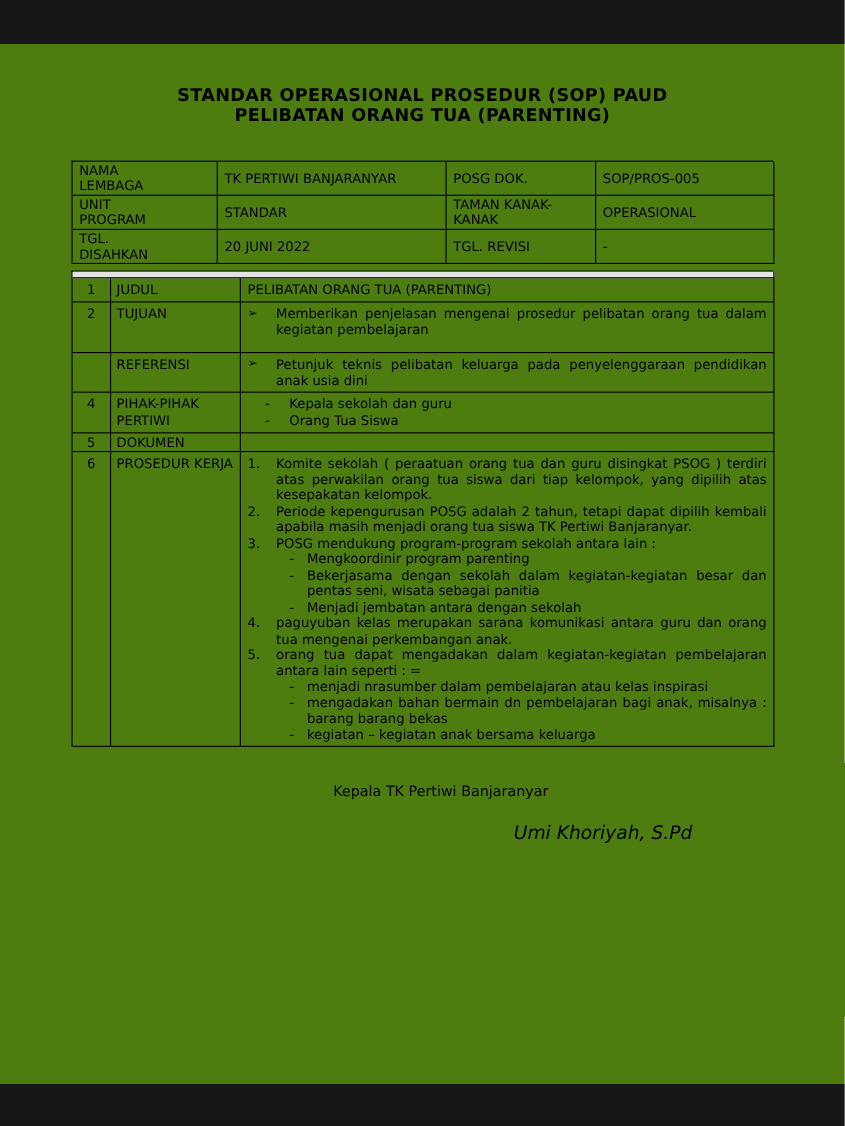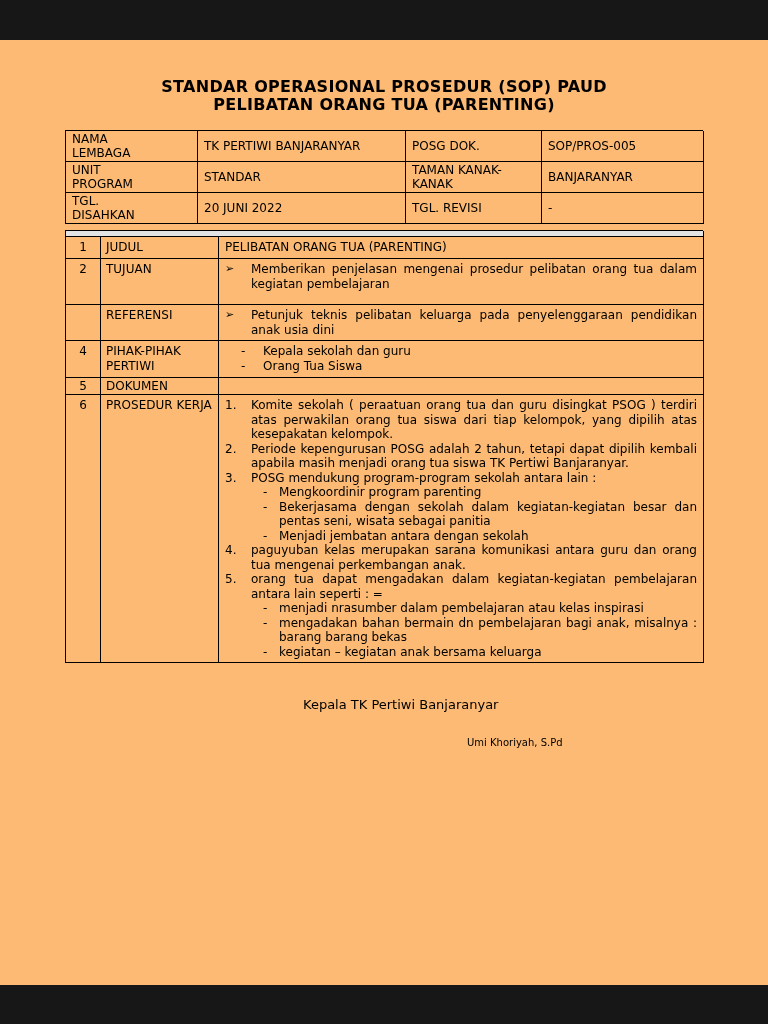--- a/index.html
+++ b/index.html
@@ -6,26 +6,26 @@
   html,body { width:768px; background:#fff; }
   body {
     height:1024px;
     font-family:"DejaVu Sans", sans-serif;
     color:#000;
     display:flex; flex-direction:column;
     overflow:hidden;
   }
   .bar { width:768px; height:40px; background:#171717; flex:0 0 auto; }
   .bar.bottom { height:39px; }
-  .page { width:768px; height:945px; background:#fdba74; overflow:hidden; flex:0 0 auto; }
+  .page { width:768px; height:945px; background:#4d7c0f; overflow:hidden; flex:0 0 auto; }
 
   .title-block { margin-top:38px; text-align:center; }
   .title-line { font-size:16px; font-weight:bold; line-height:18px; letter-spacing:0.3px; }
 
-  .content { margin:16px 65px 0 65px; }
+  .content { margin:32px 65px 0 65px; }
 
   .tbl { border-top:1px solid #000; border-left:1px solid #000; }
   .cell { border-right:1px solid #000; border-bottom:1px solid #000; }
 
   
   .htable { display:grid; grid-template-columns:132px 208px 136px 162px; font-size:12px; }
   .htable .cell {
     height:31px; display:flex; align-items:center;
     padding:2px 6px; line-height:14px; white-space:pre-line;
   }
@@ -45,21 +45,21 @@
   .marker.arrow { width:26px; font-size:11px; }
   .marker.num { width:26px; }
   .marker.dash { width:16px; }
   .dashitem { margin-left:16px; }
   .dashitem .marker { width:22px; }
   .sub { margin-left:38px; }
 
   .pitem { margin:0; }
 
   .sig1 { margin-top:34px; margin-left:238px; font-size:13px; line-height:15px; }
-  .sig2 { margin-top:23px; margin-left:402px; font-size:10px; line-height:15px; }
+  .sig2 { margin-top:23px; margin-left:402px; font-size:17px; line-height:15px;font-style:italic; }
 </style>
 </head>
 <body>
 
 <div class="bar top"></div>
 
 <div class="page">
 
   <div class="title-block">
     <div class="title-line">STANDAR OPERASIONAL PROSEDUR (SOP) PAUD</div>
@@ -73,21 +73,21 @@
       <div class="cell">NAMA
 LEMBAGA</div>
       <div class="cell">TK PERTIWI BANJARANYAR</div>
       <div class="cell">POSG DOK.</div>
       <div class="cell">SOP/PROS-005</div>
 
       <div class="cell">UNIT
 PROGRAM</div>
       <div class="cell">STANDAR</div>
       <div class="cell">TAMAN KANAK-KANAK</div>
-      <div class="cell">BANJARANYAR</div>
+      <div class="cell">OPERASIONAL</div>
 
       <div class="cell">TGL.
 DISAHKAN</div>
       <div class="cell">20 JUNI 2022</div>
       <div class="cell">TGL. REVISI</div>
       <div class="cell">-</div>
     </div>
 
     <div class="mtable tbl">
 

